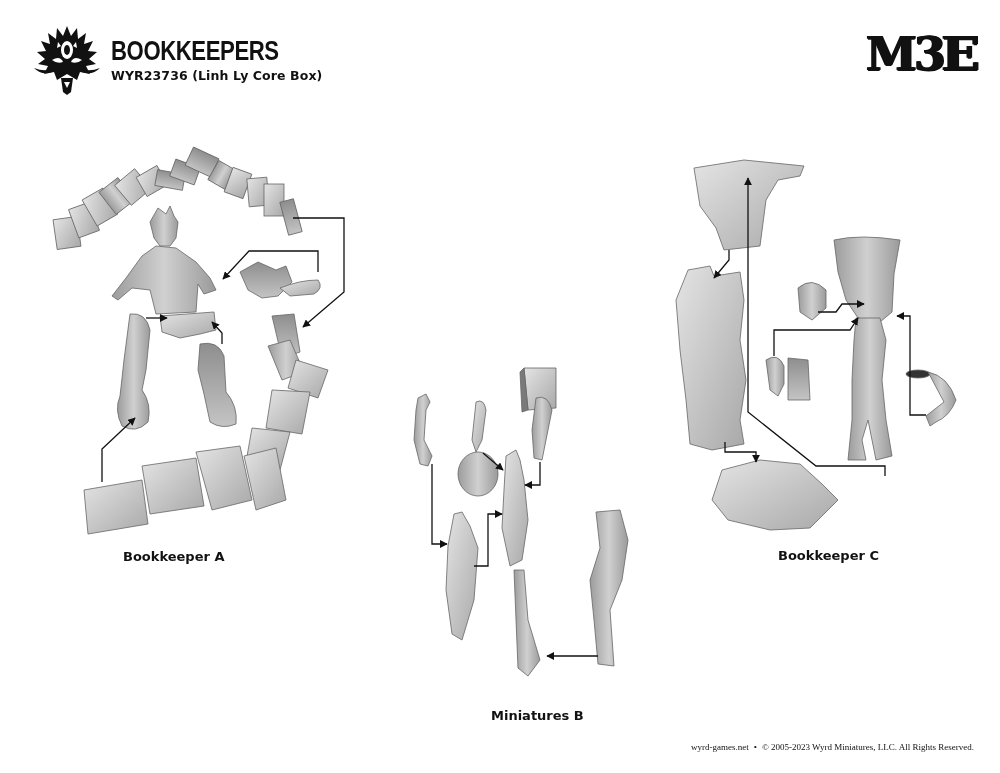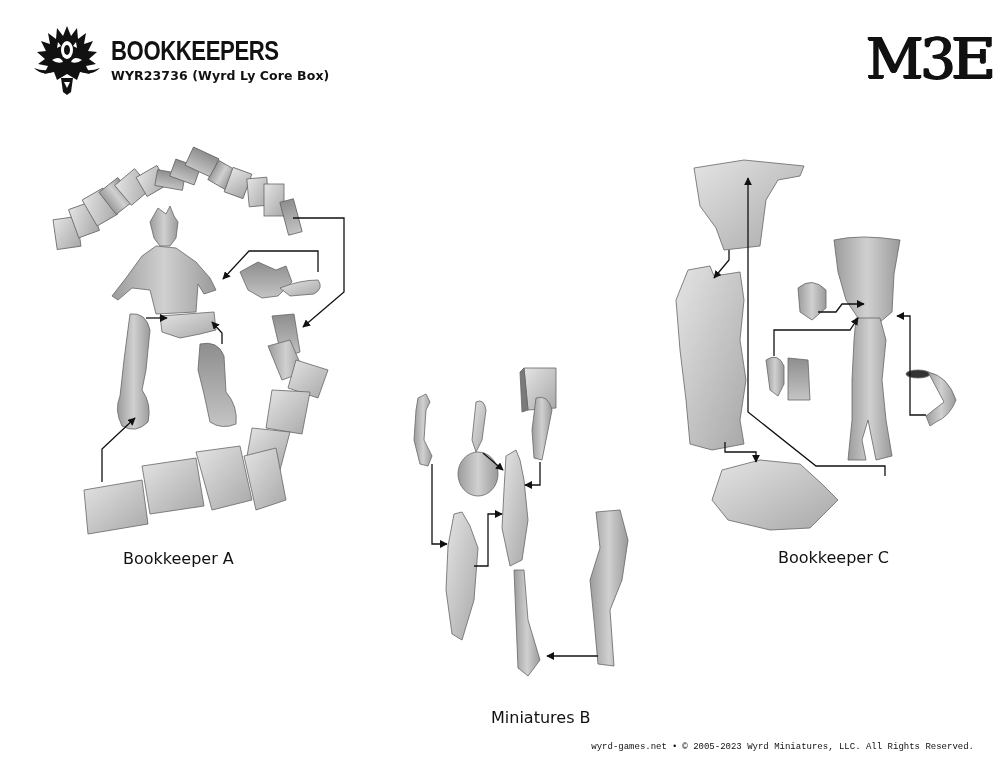--- a/index.html
+++ b/index.html
@@ -1,27 +1,27 @@
 <!DOCTYPE html>
 <html><head>
 <meta charset="utf-8">
 <style>
   html,body{margin:0;padding:0;background:#fff;}
   body{width:1000px;height:773px;position:relative;overflow:hidden;font-family:"DejaVu Sans","Liberation Sans",sans-serif;color:#111;}
   .header-logo{position:absolute;left:30px;top:22px;width:74px;height:74px;}
   .title{position:absolute;left:111px;top:38px;font-family:"Liberation Sans",sans-serif;font-weight:bold;font-size:27px;letter-spacing:-0.5px;transform:scaleX(0.82);transform-origin:left top;line-height:1;color:#111;}
   .subtitle{position:absolute;left:111px;top:68px;font-family:"DejaVu Sans",sans-serif;font-weight:bold;font-size:12.5px;color:#111;letter-spacing:0.1px;}
-  .brand-text{position:absolute;left:866px;top:31px;font-family:"DejaVu Serif",serif;font-weight:normal;font-size:56px;letter-spacing:-3px;color:#111;line-height:1;text-shadow:1px 0 0 #111,-1px 0 0 #111,0 1px 0 #111;}
+  .brand-text{position:absolute;left:866px;top:31px;font-family:"DejaVu Serif",serif;font-weight:bold;font-size:46px;letter-spacing:-3px;color:#111;line-height:1;text-shadow:1px 0 0 #111,-1px 0 0 #111,0 1px 0 #111;}
   .brand-text .e{display:inline-block;transform:scaleX(1.1);}
   .diagram{position:absolute;left:0;top:0;width:1000px;height:773px;}
-  .label{position:absolute;font-family:"DejaVu Sans",sans-serif;font-weight:normal;font-size:16px;color:#111;white-space:nowrap;}
+  .label{position:absolute;font-family:"DejaVu Sans",sans-serif;font-weight:bold;font-size:13px;color:#111;white-space:nowrap;}
   .label-a{left:123px;top:549px;}
   .label-b{left:491px;top:708px;}
   .label-c{left:778px;top:548px;text-align:center;}
-  .footer{position:absolute;right:26px;top:742px;font-family:Liberation Mono, monospace;font-size:9px;color:#111;white-space:nowrap;}
+  .footer{position:absolute;right:26px;top:742px;font-family:Liberation Serif, serif;font-size:9px;color:#111;white-space:nowrap;}
   .footer .sep{margin:0 5px;}
 </style>
 </head>
 <body>
 
 <svg class="header-logo" viewBox="0 0 74 74">
   <g fill="#111">
     <path d="M37 4 L41 14 L47 6 L48 17 L56 11 L54 22 L63 19 L58 29 L67 30 L59 37 L66 42 L56 44 L60 52 L50 50 L47 58 L37 52 L27 58 L24 50 L14 52 L18 44 L8 42 L15 37 L7 30 L16 29 L11 19 L20 22 L18 11 L26 17 L27 6 L33 14 Z"></path>
     <path d="M4 46 Q14 50 22 47 L22 50 Q12 54 4 46 Z"></path>
     <path d="M70 46 Q60 50 52 47 L52 50 Q62 54 70 46 Z"></path>
@@ -31,21 +31,21 @@
     <ellipse cx="37" cy="28" rx="6" ry="9"></ellipse>
     <path d="M22 38 Q30 33 33 40 Q27 42 22 38 Z"></path>
     <path d="M52 38 Q44 33 41 40 Q47 42 52 38 Z"></path>
     <path d="M28 20 L31 24 L27 26 Z"></path>
     <path d="M46 20 L43 24 L47 26 Z"></path>
     <path d="M34 60 L40 60 L37 66 Z"></path>
   </g>
   <ellipse cx="37" cy="28" rx="3" ry="5" fill="#111"></ellipse>
 </svg>
 <div class="title">BOOKKEEPERS</div>
-<div class="subtitle">WYR23736 (Wyrd Ly Core Box)</div>
+<div class="subtitle">WYR23736 (Linh Ly Core Box)</div>
 
 <div class="brand-text"><span>M</span><span>3</span><span class="e">E</span></div>
 
 <svg class="diagram" viewBox="0 0 1000 773">
   <defs>
     <linearGradient id="gl" x1="0" y1="0" x2="1" y2="1">
       <stop offset="0" stop-color="#e4e4e4"></stop>
         <stop offset="1" stop-color="#a8a8a8"></stop>
     </linearGradient>
     <linearGradient id="gm" x1="0" y1="0" x2="1" y2="0">

